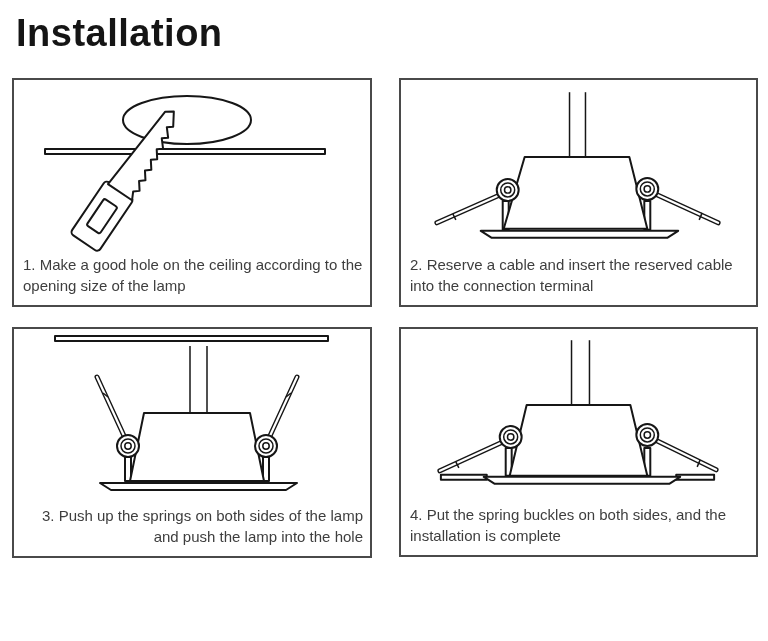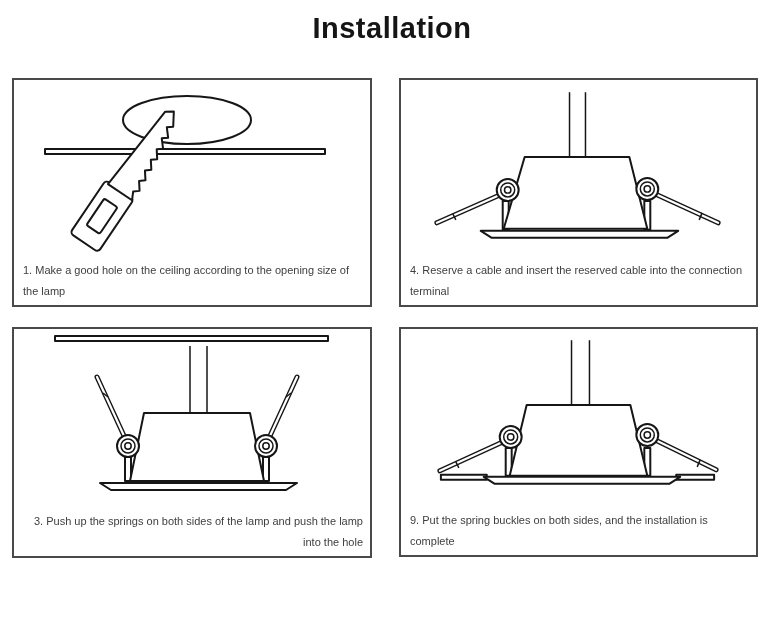--- a/index.html
+++ b/index.html
@@ -5,39 +5,39 @@
   * { margin: 0; padding: 0; box-sizing: border-box; }
   html, body {
     width: 768px; height: 641px;
     background: #ffffff;
     font-family: "Liberation Sans", sans-serif;
     overflow: hidden;
   }
   .page { position: relative; width: 768px; height: 641px; background: #fff; }
   .title {
     position: absolute; top: 12px; left: 0; width: 768px;
-    text-align: center;
-    font-size: 29px; font-weight: 700; color: #151515;
+    text-align: left;
+    font-size: 38px; font-weight: 700; color: #151515;
     letter-spacing: 0.5px;
     padding-left: 16px;
   }
   .panel {
     position: absolute;
     border: 2px solid #4a4a4a;
     background: #fff;
   }
   .panel-1 { left: 12px;  top: 78px;  width: 360px; height: 229px; }
   .panel-2 { left: 399px; top: 78px;  width: 359px; height: 229px; }
   .panel-3 { left: 12px;  top: 327px; width: 360px; height: 231px; text-align: right; }
   .panel-4 { left: 399px; top: 327px; width: 359px; height: 230px; }
   .figure { display: block; margin: 0; }
   .caption {
-    position: absolute; left: 9px; right: 6px; bottom: 3px;
+    position: absolute; left: 9px; right: 6px; bottom: 9px;
     max-width: 340px;
-    font-size: 11px; line-height: 21px; color: #3e3e3e;
+    font-size: 15px; line-height: 21px; color: #3e3e3e;
   }
   svg .ln  { fill: none; stroke: #161616; stroke-width: 2; stroke-linejoin: round; stroke-linecap: round; }
   svg .fw  { fill: #ffffff; stroke: #161616; stroke-width: 2; stroke-linejoin: round; }
   svg .thin{ fill: none; stroke: #161616; stroke-width: 1.5; }
   svg .armO{ fill: none; stroke: #161616; stroke-width: 5; stroke-linecap: round; }
   svg .armI{ fill: none; stroke: #ffffff; stroke-width: 2.2; stroke-linecap: round; }
 </style>
 </head>
 <body>
 
@@ -88,21 +88,21 @@
         <circle class="fw" cx="107" cy="110" r="11"></circle>
         <circle class="thin" cx="107" cy="110" r="7"></circle>
         <circle class="thin" cx="107" cy="110" r="3.2"></circle>
       </g>
       <g>
         <circle class="fw" cx="247" cy="109" r="11"></circle>
         <circle class="thin" cx="247" cy="109" r="7"></circle>
         <circle class="thin" cx="247" cy="109" r="3.2"></circle>
       </g>
     </svg>
-    <div class="caption">4. Reserve a cable and insert the reserved cable into the connection terminal</div>
+    <div class="caption">2. Reserve a cable and insert the reserved cable into the connection terminal</div>
   </div>
 
   <div class="panel panel-3">
     <svg class="figure" width="356" height="172" viewBox="0 0 356 172">
 
       <rect class="fw" x="41" y="7" width="273" height="5"></rect>
       <line class="thin" x1="176" y1="17" x2="176" y2="84"></line>
       <line class="thin" x1="193" y1="17" x2="193" y2="84"></line>
 
       <g>
@@ -167,16 +167,16 @@
         <circle class="fw" cx="110" cy="108" r="11"></circle>
         <circle class="thin" cx="110" cy="108" r="7"></circle>
         <circle class="thin" cx="110" cy="108" r="3.2"></circle>
       </g>
       <g>
         <circle class="fw" cx="247" cy="106" r="11"></circle>
         <circle class="thin" cx="247" cy="106" r="7"></circle>
         <circle class="thin" cx="247" cy="106" r="3.2"></circle>
       </g>
     </svg>
-    <div class="caption">9. Put the spring buckles on both sides, and the installation is complete</div>
+    <div class="caption">4. Put the spring buckles on both sides, and the installation is complete</div>
   </div>
 
 </div>
 
 </body></html>

